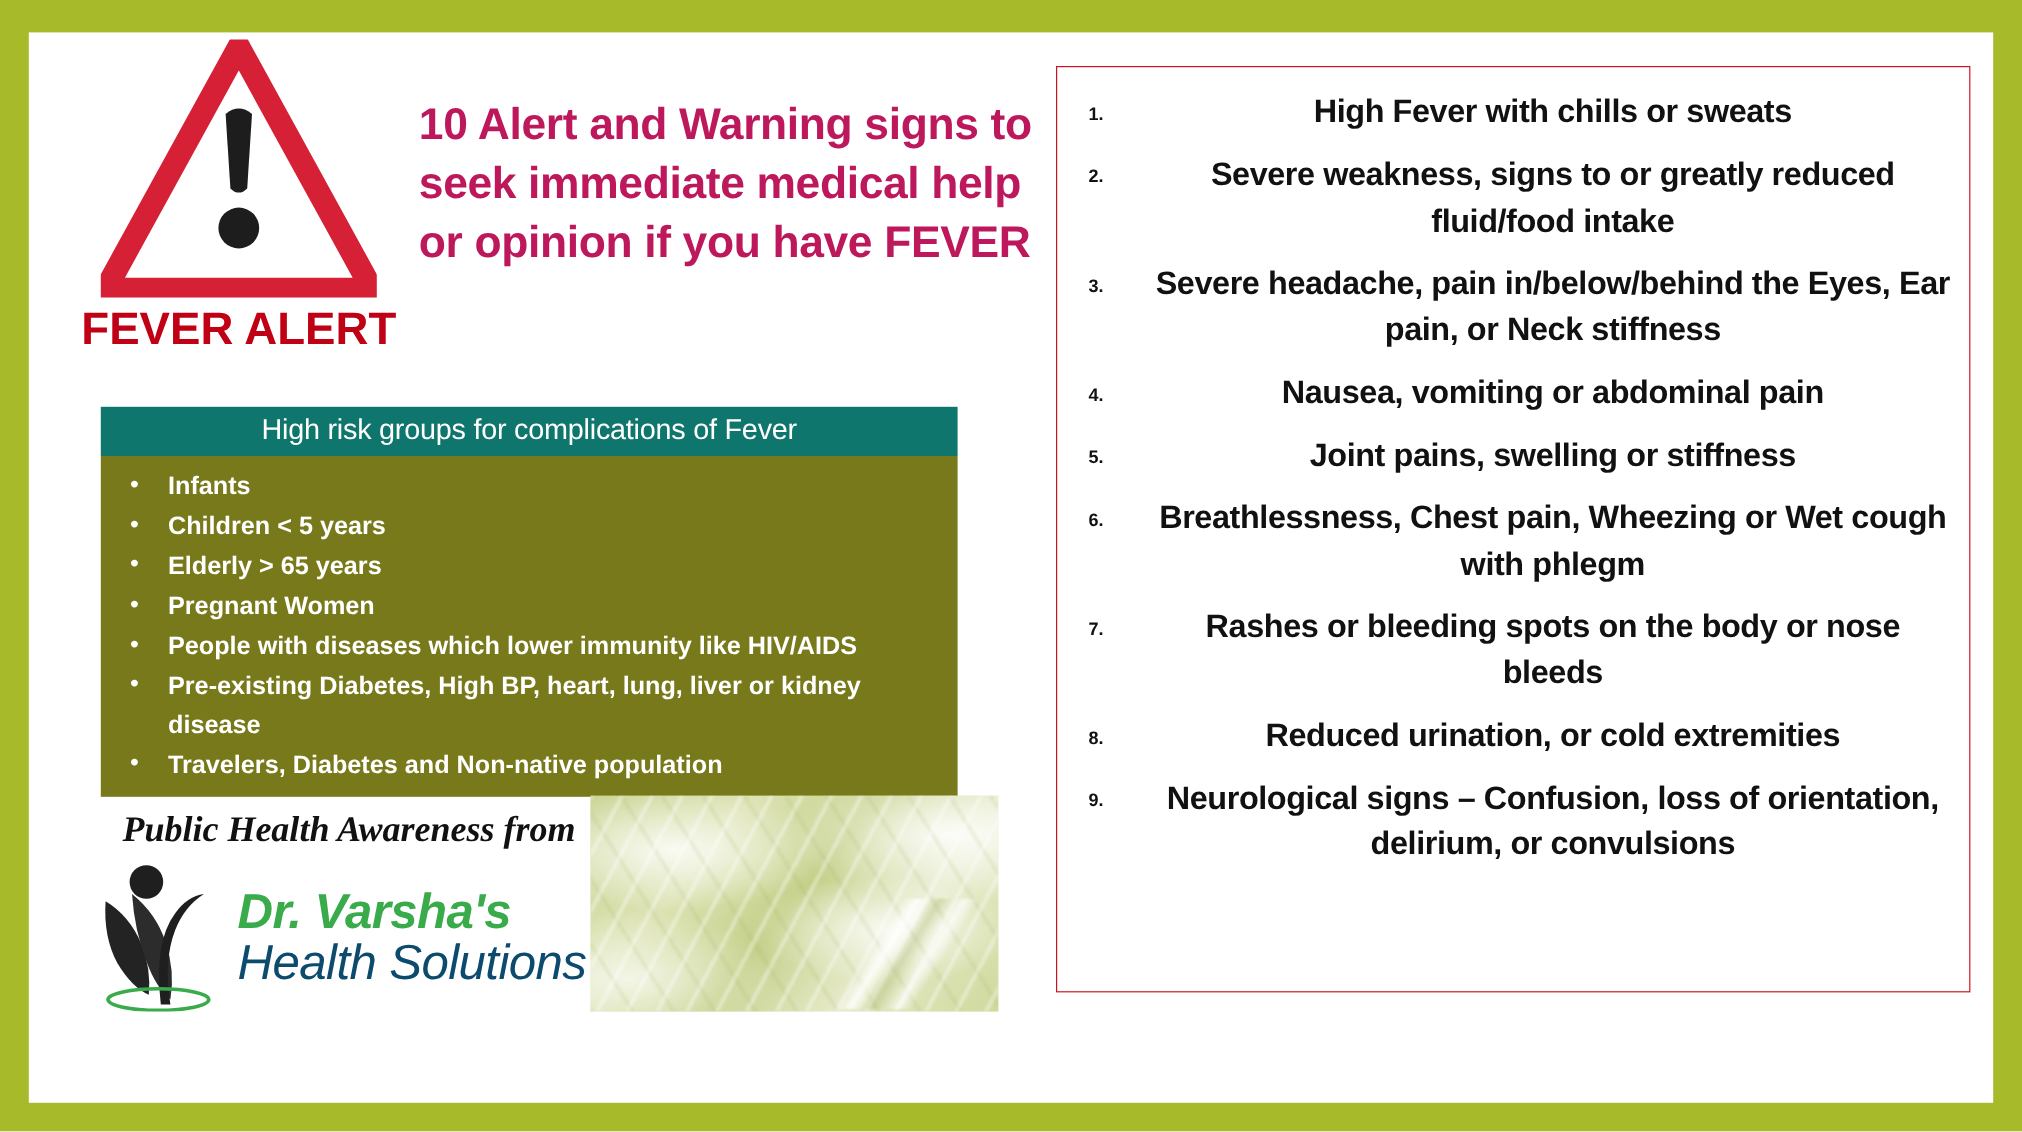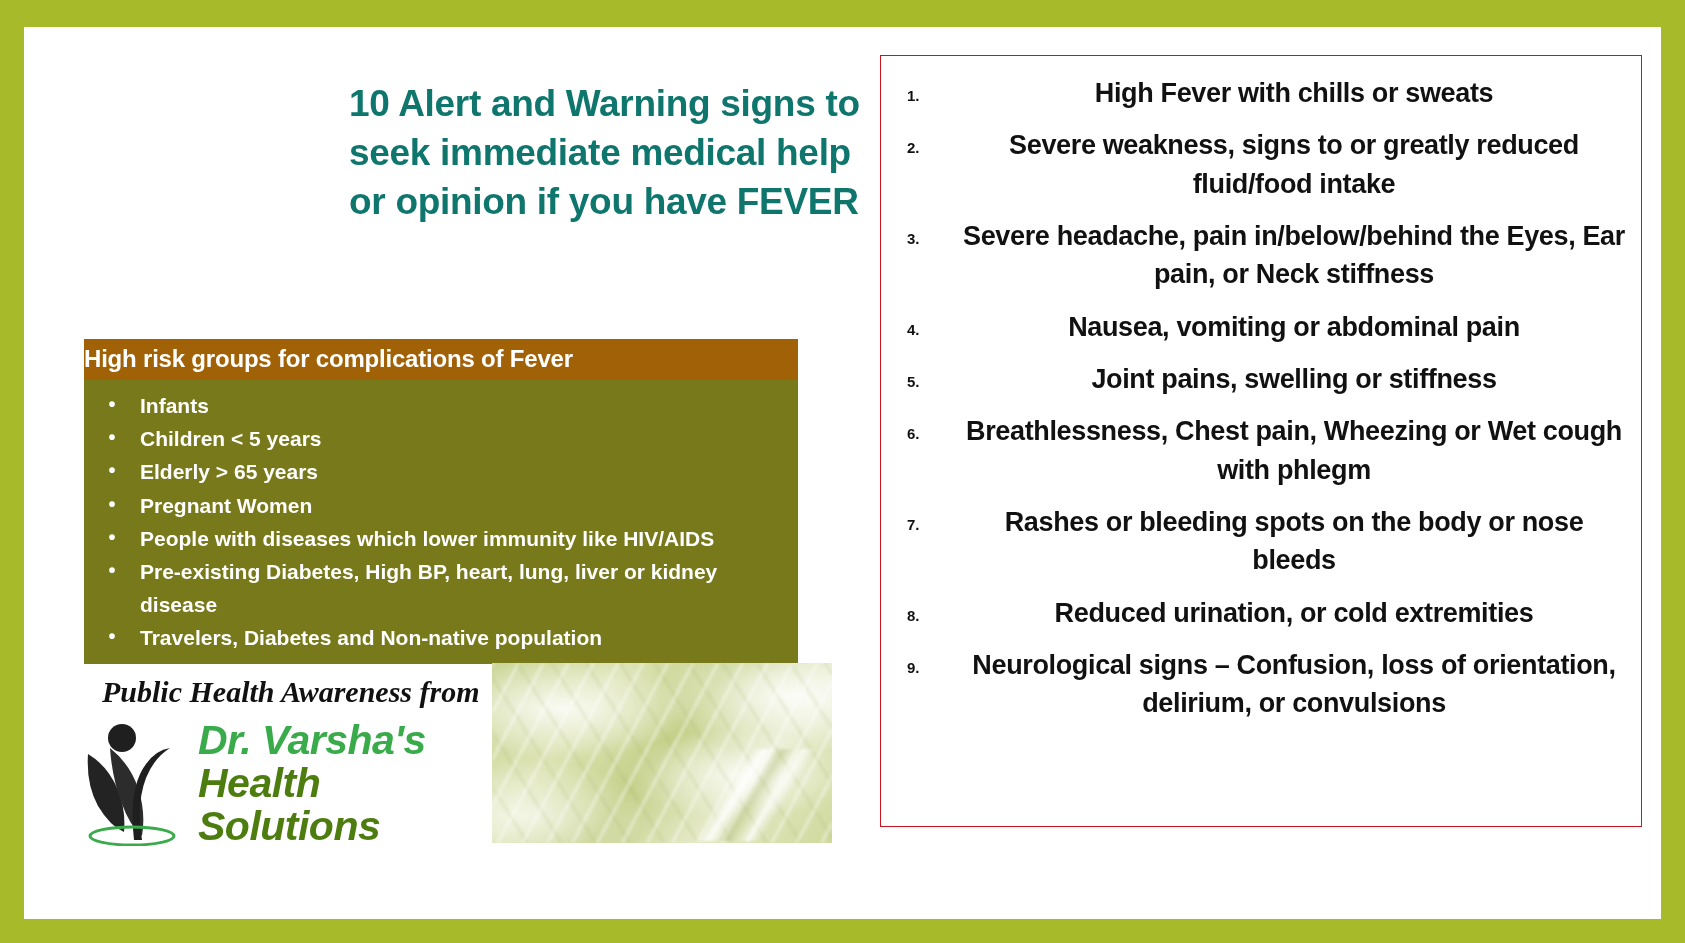--- a/index.html
+++ b/index.html
@@ -69,37 +69,37 @@
   
   .headline {
     position: absolute;
     left: 325px;
     top: 52px;
     width: 520px;
     font-family: "Liberation Sans", sans-serif;
     font-weight: bold;
     font-size: 37px;
     line-height: 1.33;
-    color: #0f766e;
+    color: #be185d;
     letter-spacing: -0.3px;
   }
 
   
   .risk-box {
     position: absolute;
     left: 60px;
     top: 312px;
     width: 714px;
   }
   .risk-header {
-    background: #a16207;
+    background: #0f766e;
     color: #ffffff;
-    font-weight: bold;
+    font-weight: normal;
     font-size: 24px;
-    text-align: left;
+    text-align: center;
     padding: 6px 0 7px 0;
     letter-spacing: -0.2px;
   }
   .risk-body {
     background: #78791a;
     padding: 9px 0 10px 0;
   }
   .risk-item {
     display: flex;
     align-items: flex-start;
@@ -145,23 +145,23 @@
     font-style: italic;
     font-weight: bold;
     font-size: 41px;
     color: #3aab4b;
     line-height: 1.04;
     letter-spacing: -0.5px;
   }
   .brand-sub {
     font-family: "Liberation Sans", sans-serif;
     font-style: italic;
-    font-weight: bold;
+    font-weight: normal;
     font-size: 41px;
-    color: #4d7c0f;
+    color: #0c4a6e;
     line-height: 1.06;
     letter-spacing: -0.5px;
   }
 
   
   .photo {
     position: absolute;
     left: 468px;
     top: 636px;
     width: 340px;
@@ -243,20 +243,30 @@
   }
 </style>
 </head>
 <body>
 
 <div class="poster">
   <div class="canvas">
 
     <div class="left-col">
 
+      <div class="alert-badge">
+        <div class="tri-wrap">
+          <svg class="tri-svg" viewBox="0 0 230 215" xmlns="http://www.w3.org/2000/svg" aria-hidden="true">
+            <path d="M115 6 L226 208 L4 208 Z" fill="none" stroke="#d62036" stroke-width="19" stroke-linejoin="miter"></path>
+            <path d="M104 62 q11 -9 22 0 l-4 62 q-7 7 -14 0 Z" fill="#1d1d1d"></path>
+            <circle cx="115" cy="157" r="17" fill="#1d1d1d"></circle>
+          </svg>
+        </div>
+        <div class="fever-alert-text">FEVER ALERT</div>
+      </div>
 
       <div class="headline">10 Alert and Warning signs to seek immediate medical help or opinion if you have FEVER</div>
 
       <div class="risk-box">
         <div class="risk-header">High risk groups for complications of Fever</div>
         <div class="risk-body">
 
           <div class="risk-item">
             <span class="risk-bullet">•</span>
             <span class="risk-text">Infants</span>

